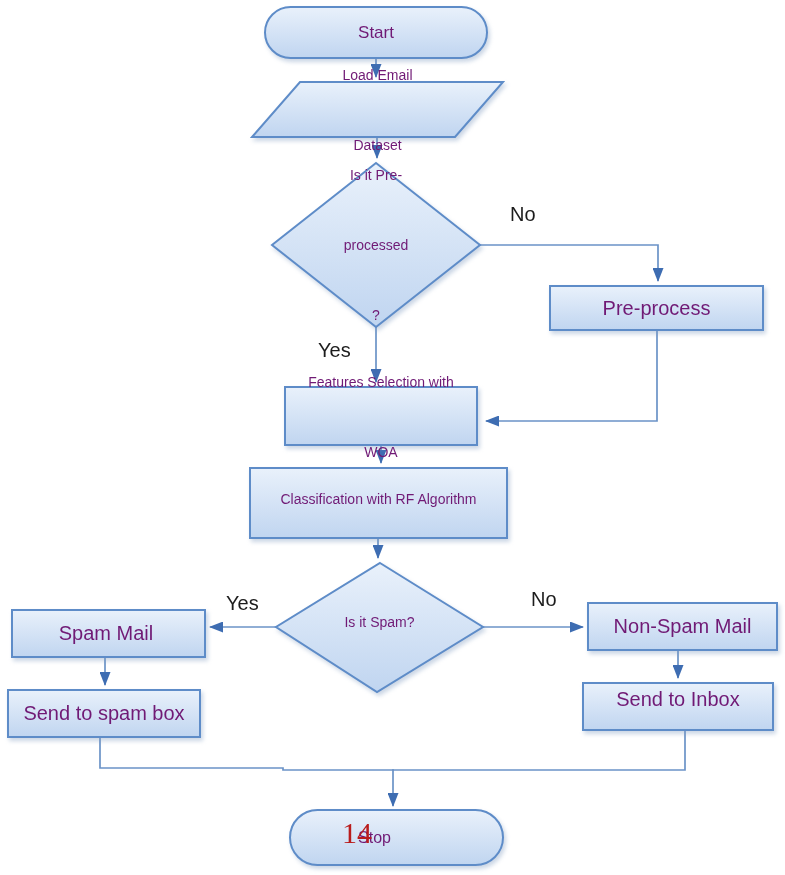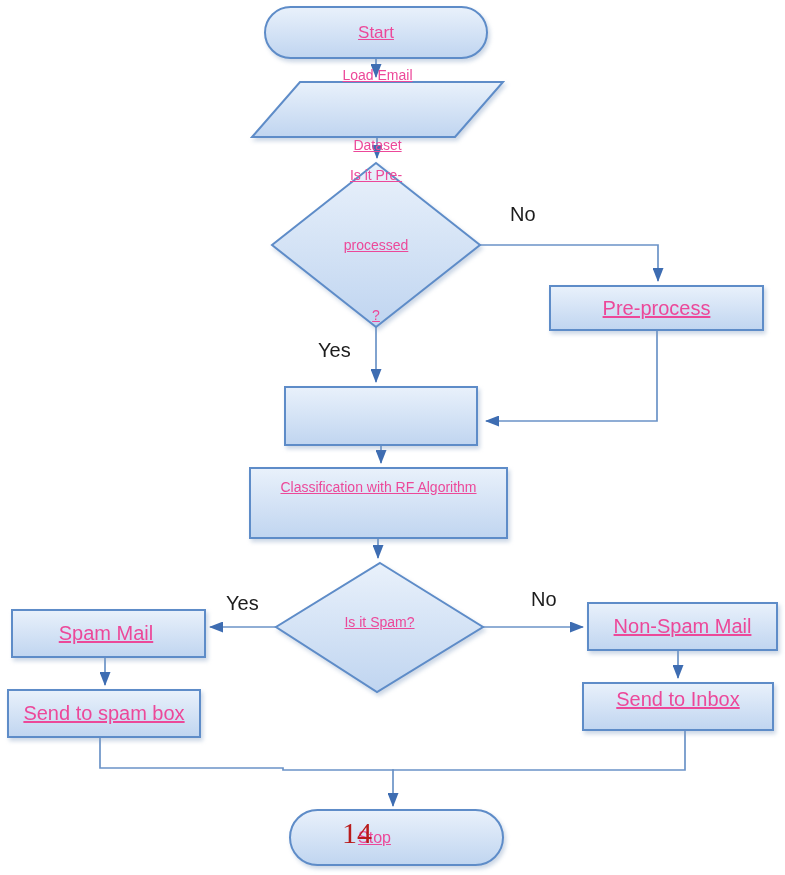--- a/index.html
+++ b/index.html
@@ -22,33 +22,32 @@
     stroke:#6b93c7;
     stroke-width:1.7;
   }
   .lbl{
     position:absolute;
     display:flex;
     flex-direction:column;
     align-items:center;
     justify-content:center;
     text-align:center;
-    color:#ec4899;
+    color:#701a75;
     line-height:1.25;
-    text-decoration:underline;
   }
   .lbl-sm{font-size:14px;gap:47px;}
   .lbl-lg{font-size:20px;}
   .edge-lbl{
     position:absolute;
     font-size:20px;
     color:#1c1c1c;
   }
   .wide-lines span{display:block;line-height:23px;}
-  #classification-label{justify-content:flex-start;padding-top:11px;box-sizing:border-box;}
+  #classification-label{justify-content:flex-start;padding-top:23px;box-sizing:border-box;}
   #page-number{
     position:absolute;
     left:342px;top:816px;
     font-family:"Liberation Serif",serif;
     font-size:30px;
     color:#b91c1c;
   }
 </style>
 </head>
 <body>
@@ -103,20 +102,24 @@
   </div>
 
   <div class="lbl lbl-sm wide-lines" style="left:300px;top:208px;width:152px;height:74px;">
     <span>Is it Pre-</span>
     <span>processed</span>
     <span>?</span>
   </div>
 
   <div class="lbl lbl-lg" style="left:550px;top:286px;width:213px;height:44px;">Pre-process</div>
 
+  <div class="lbl lbl-sm wide-lines" style="left:285px;top:390px;width:192px;height:54px;">
+    <span>Features Selection with</span>
+    <span>WOA</span>
+  </div>
 
   <div class="lbl lbl-sm" id="classification-label" style="left:250px;top:468px;width:257px;height:70px;">Classification with RF Algorithm</div>
 
   <div class="lbl lbl-sm" style="left:276px;top:603px;width:207px;height:40px;">Is it Spam?</div>
 
   <div class="lbl lbl-lg" style="left:12px;top:610px;width:188px;height:47px;">Spam Mail</div>
 
   <div class="lbl lbl-lg" style="left:8px;top:690px;width:192px;height:47px;">Send to spam box</div>
 
   <div class="lbl lbl-lg" style="left:588px;top:603px;width:189px;height:47px;">Non-Spam Mail</div>

